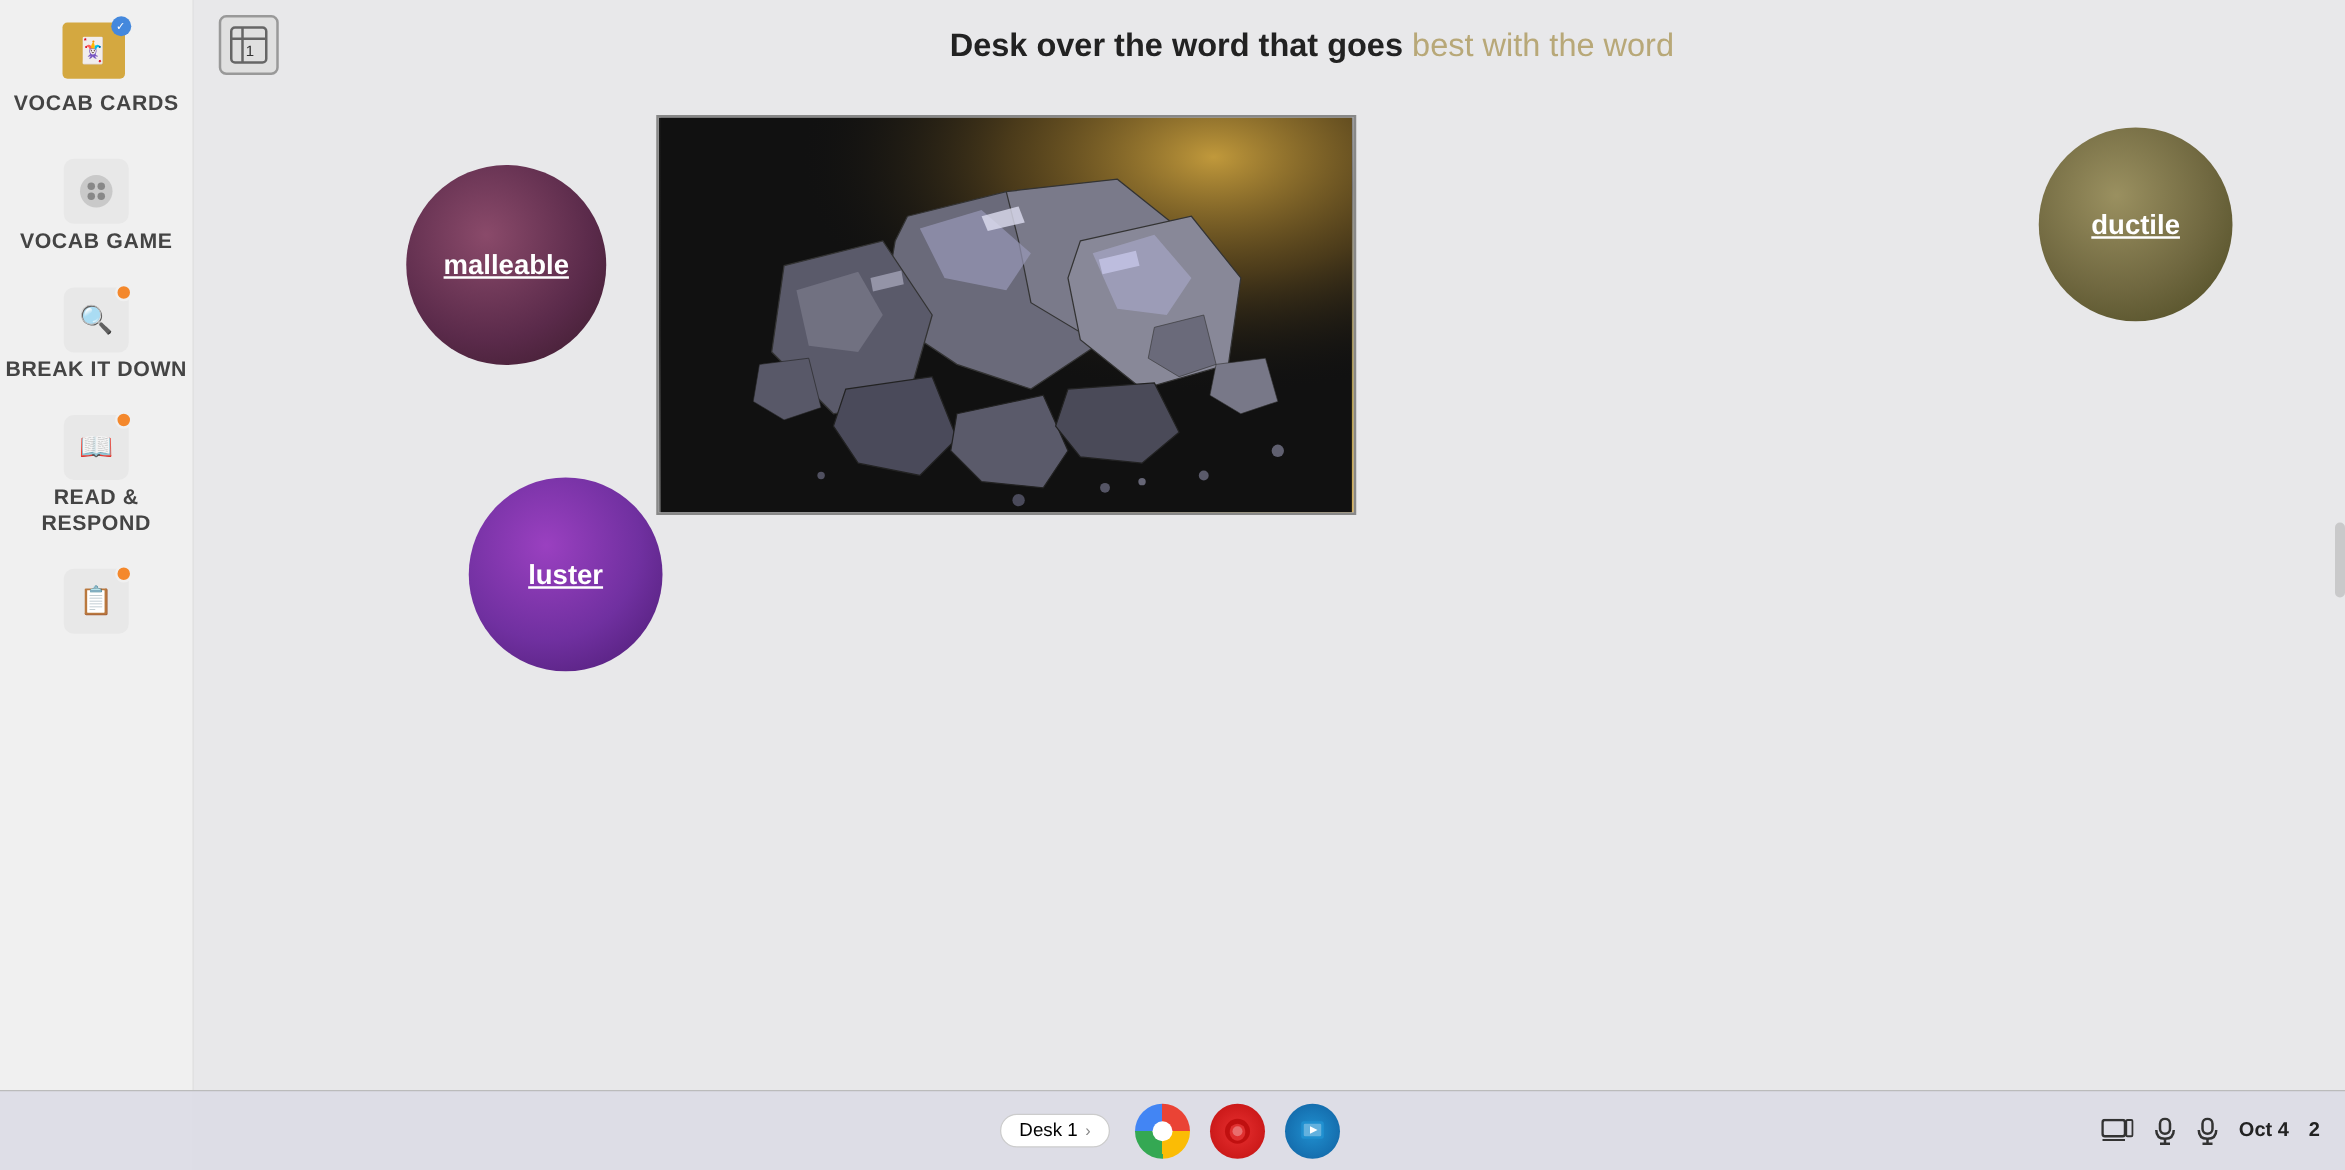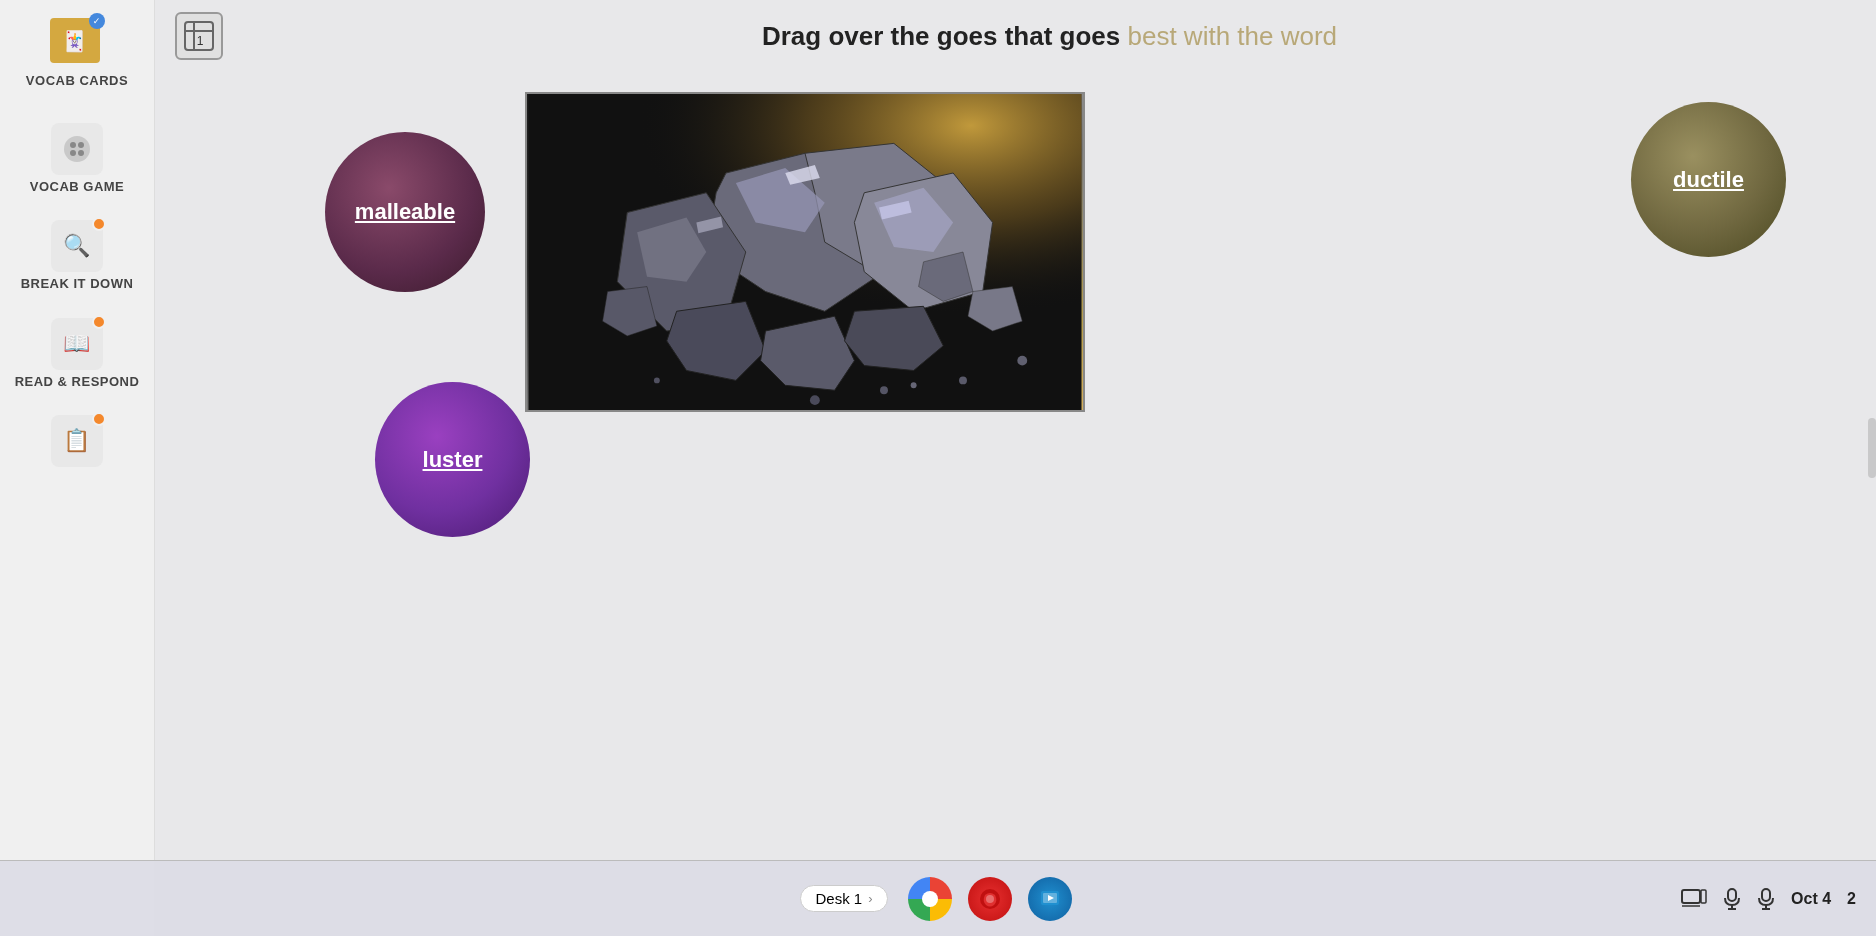--- a/index.html
+++ b/index.html
@@ -62,21 +62,21 @@
       height: 14px;
       background: #f4882c;
       border-radius: 50%;
       position: absolute;
       top: -3px;
       right: -3px;
       border: 2px solid #f0f0f0;
     }
 
     .sidebar-label {
-      font-size: 13px;
+      font-size: 17px;
       font-weight: bold;
       color: #444;
       text-transform: uppercase;
       letter-spacing: 0.5px;
       line-height: 1.2;
     }
 
     
     .main-content {
       flex: 1;
@@ -184,21 +184,21 @@
       right: 90px;
       top: 30px;
     }
 
     
     .taskbar {
       position: fixed;
       bottom: 0;
       left: 0;
       width: 1876px;
-      height: 76px;
+      height: 64px;
       background: rgba(220, 220, 230, 0.95);
       display: flex;
       align-items: center;
       justify-content: center;
       gap: 8px;
       border-top: 1px solid #bbb;
       z-index: 100;
     }
 
     .taskbar-desk {
@@ -409,21 +409,21 @@
   <div class="top-bar">
     <div class="top-icon">
       <svg width="34" height="34" viewBox="0 0 34 34">
         <rect x="3" y="3" width="28" height="28" rx="3" fill="none" stroke="#666" stroke-width="2"></rect>
         <line x1="3" y1="12" x2="31" y2="12" stroke="#666" stroke-width="2"></line>
         <line x1="12" y1="3" x2="12" y2="31" stroke="#666" stroke-width="2"></line>
         <text x="18" y="26" font-size="12" fill="#333" text-anchor="middle">1</text>
       </svg>
     </div>
     <div class="instruction-text">
-      <span>Drag over the goes that goes</span>
+      <span>Desk over the word that goes</span>
       <span class="highlight">best with the word</span>
     </div>
   </div>
 
   <div class="drag-area">
 
     <div class="central-image">
       <svg class="rocks-svg" viewBox="0 0 560 320">
 
         <rect width="560" height="320" fill="#111"></rect>

